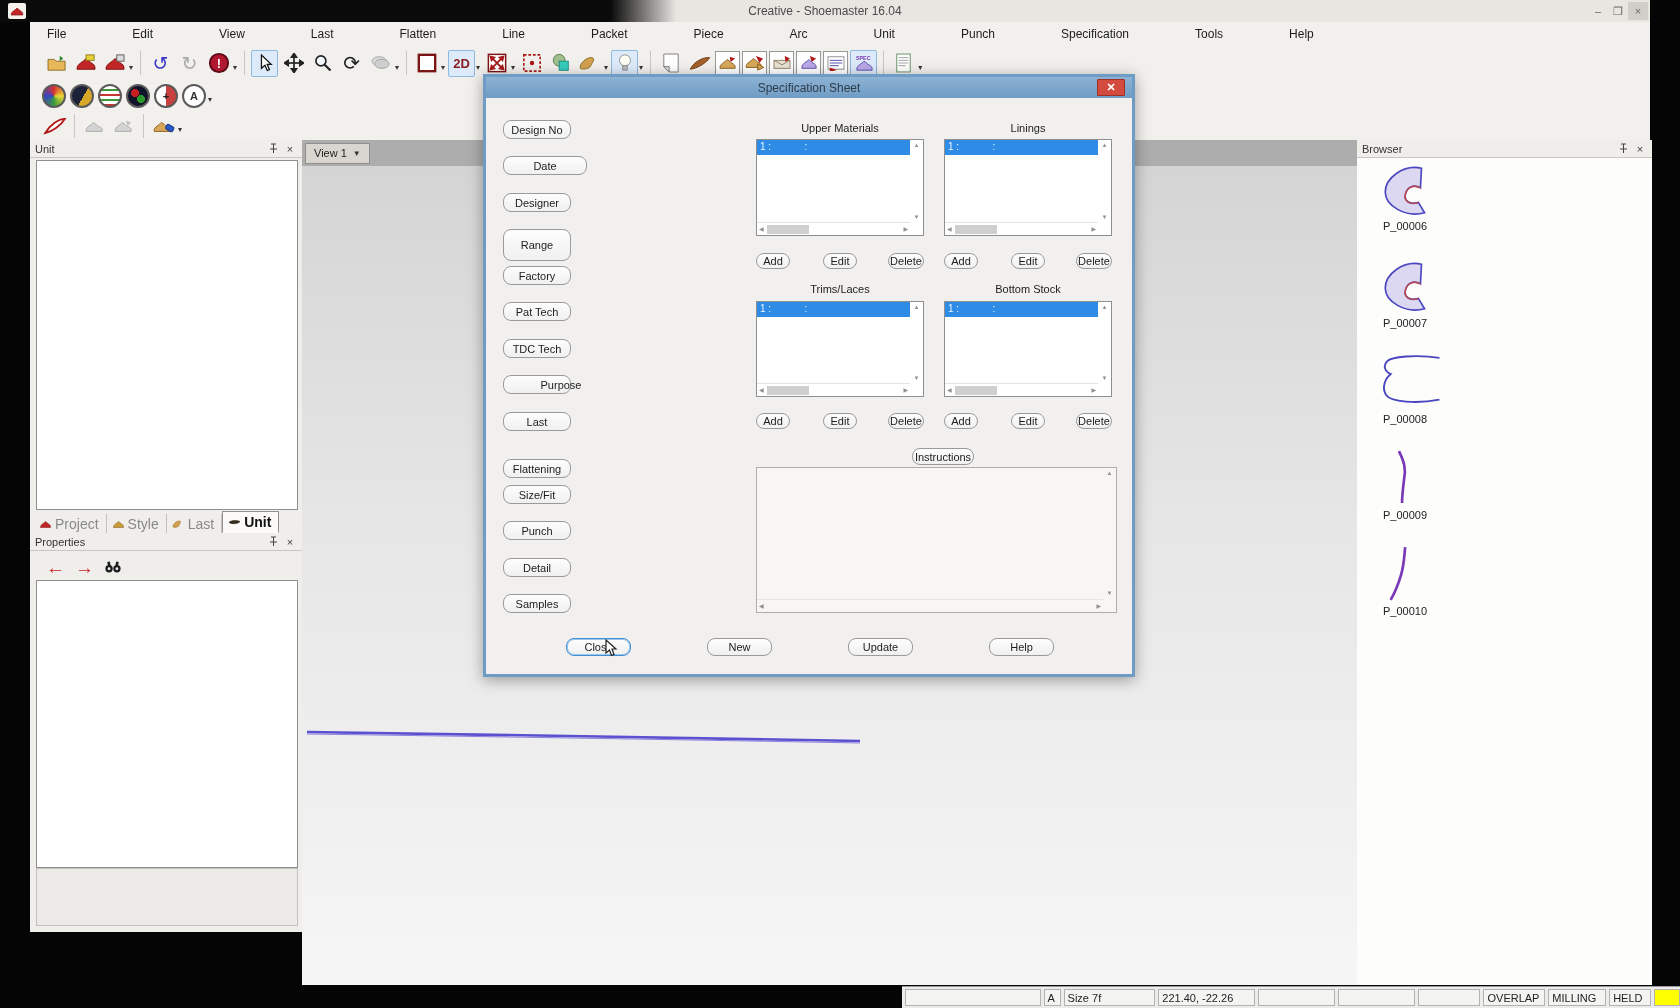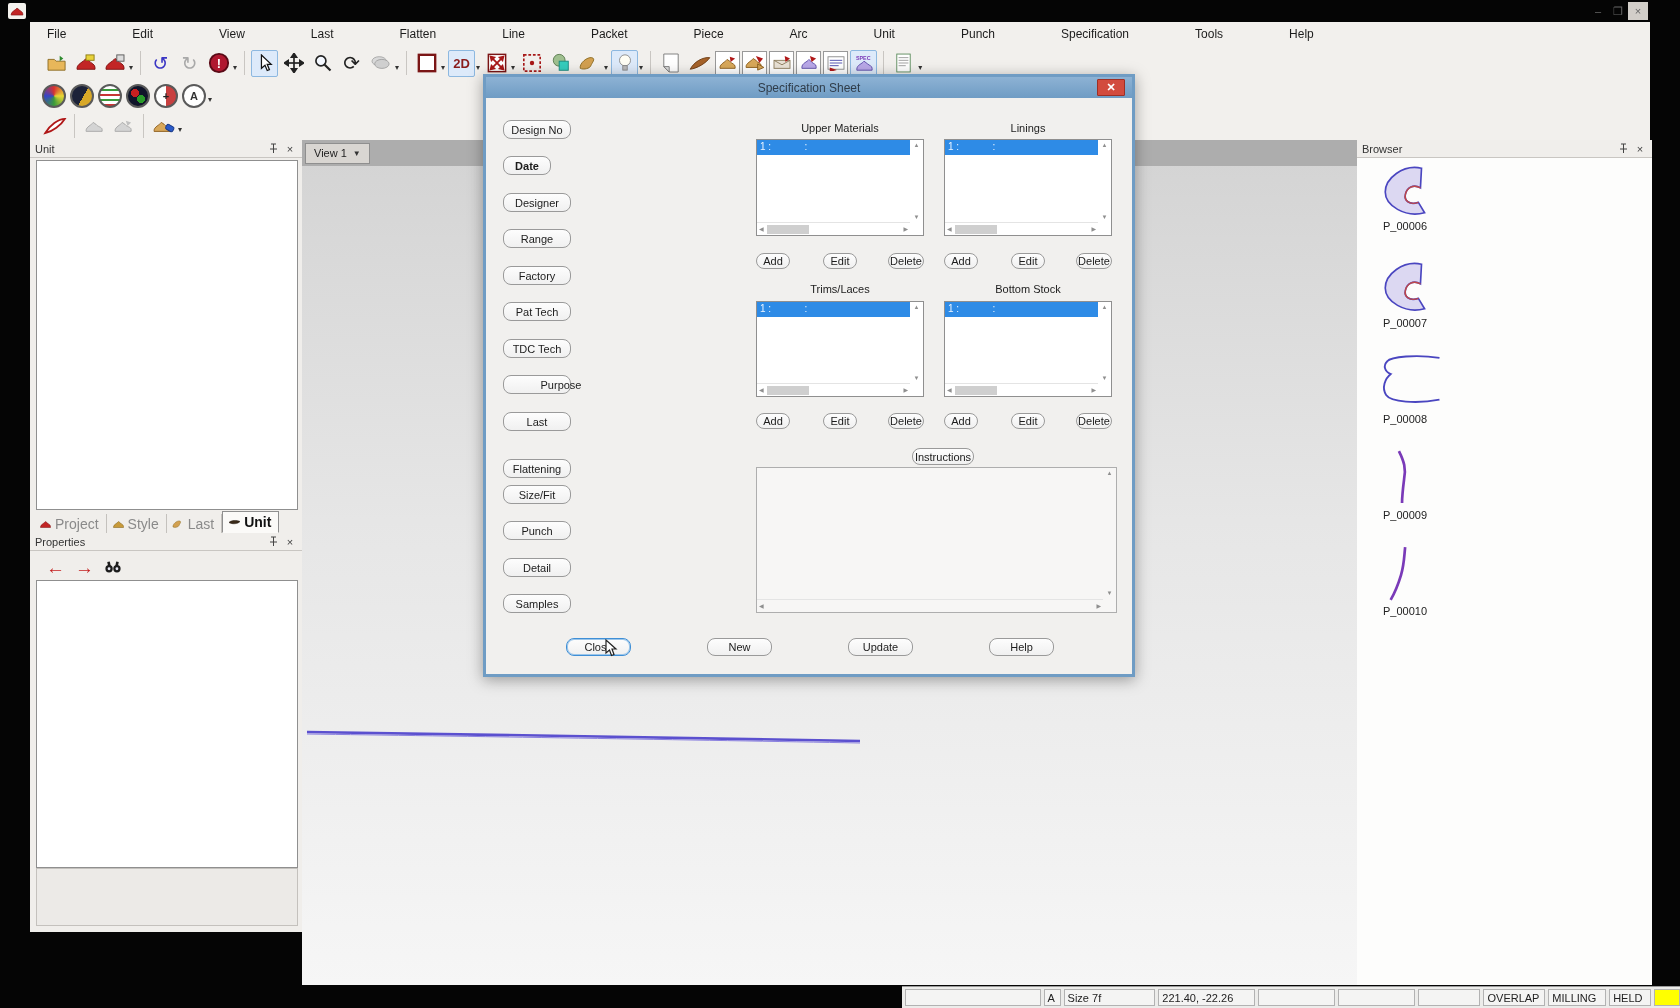--- a/index.html
+++ b/index.html
@@ -101,20 +101,23 @@
   #syellow { width:26px; height:17px; background:#ffff00; border:1px solid #b2b2b2; }
 
   svg { display:block; }
   #cursor { z-index:30; }
 </style>
 </head>
 <body>
 
 <div id="stage">
 
+  <div class="abs" id="titlebar">
+    <span class="title">Creative - Shoemaster 16.04</span>
+  </div>
   <div class="abs" id="appicon">
     <svg width="14" height="12" viewBox="0 0 24 20">
         <path d="M2,16 C2,11 9,9 12,5 L16,8 C18,11 22,11 22,15 L22,17 L2,17 Z" fill="#c22525" stroke="#7a1010"></path>
       </svg>
   </div>
   <div class="abs" id="wincontrols">
     <span>–</span>
     <span>❐</span>
     <span class="close-tile">×</span>
   </div>
@@ -464,23 +467,23 @@
     <div class="abs bitem-label" style="left:3px;top:465px;">P_00010</div>
   </div>
 
   <div class="abs" id="dialog">
     <div id="dlg-title">
       <span>Specification Sheet</span>
       <span id="dlg-close">✕</span>
     </div>
 
     <span class="btn" style="left:17px;top:43px;width:68px;height:19px;">Design No</span>
-    <span class="btn" style="left:17px;top:79px;width:48px;height:19px;font-weight:bold;">Date</span>
+    <span class="btn" style="left:17px;top:79px;width:84px;height:19px;">Date</span>
     <span class="btn" style="left:17px;top:116px;width:68px;height:19px;">Designer</span>
-    <span class="btn" style="left:17px;top:152px;width:68px;height:19px;">Range</span>
+    <span class="btn" style="left:17px;top:152px;width:68px;height:32px;">Range</span>
     <span class="btn" style="left:17px;top:189px;width:68px;height:19px;">Factory</span>
     <span class="btn" style="left:17px;top:225px;width:68px;height:19px;">Pat Tech</span>
     <span class="btn" style="left:17px;top:262px;width:68px;height:19px;">TDC Tech</span>
     <span class="btn" style="left:17px;top:298px;width:68px;height:19px;padding-left:48px;">Purpose</span>
     <span class="btn" style="left:17px;top:335px;width:68px;height:19px;">Last</span>
     <span class="btn" style="left:17px;top:382px;width:68px;height:19px;">Flattening</span>
     <span class="btn" style="left:17px;top:408px;width:68px;height:19px;">Size/Fit</span>
     <span class="btn" style="left:17px;top:444px;width:68px;height:19px;">Punch</span>
     <span class="btn" style="left:17px;top:481px;width:68px;height:19px;">Detail</span>
     <span class="btn" style="left:17px;top:517px;width:68px;height:19px;">Samples</span>

